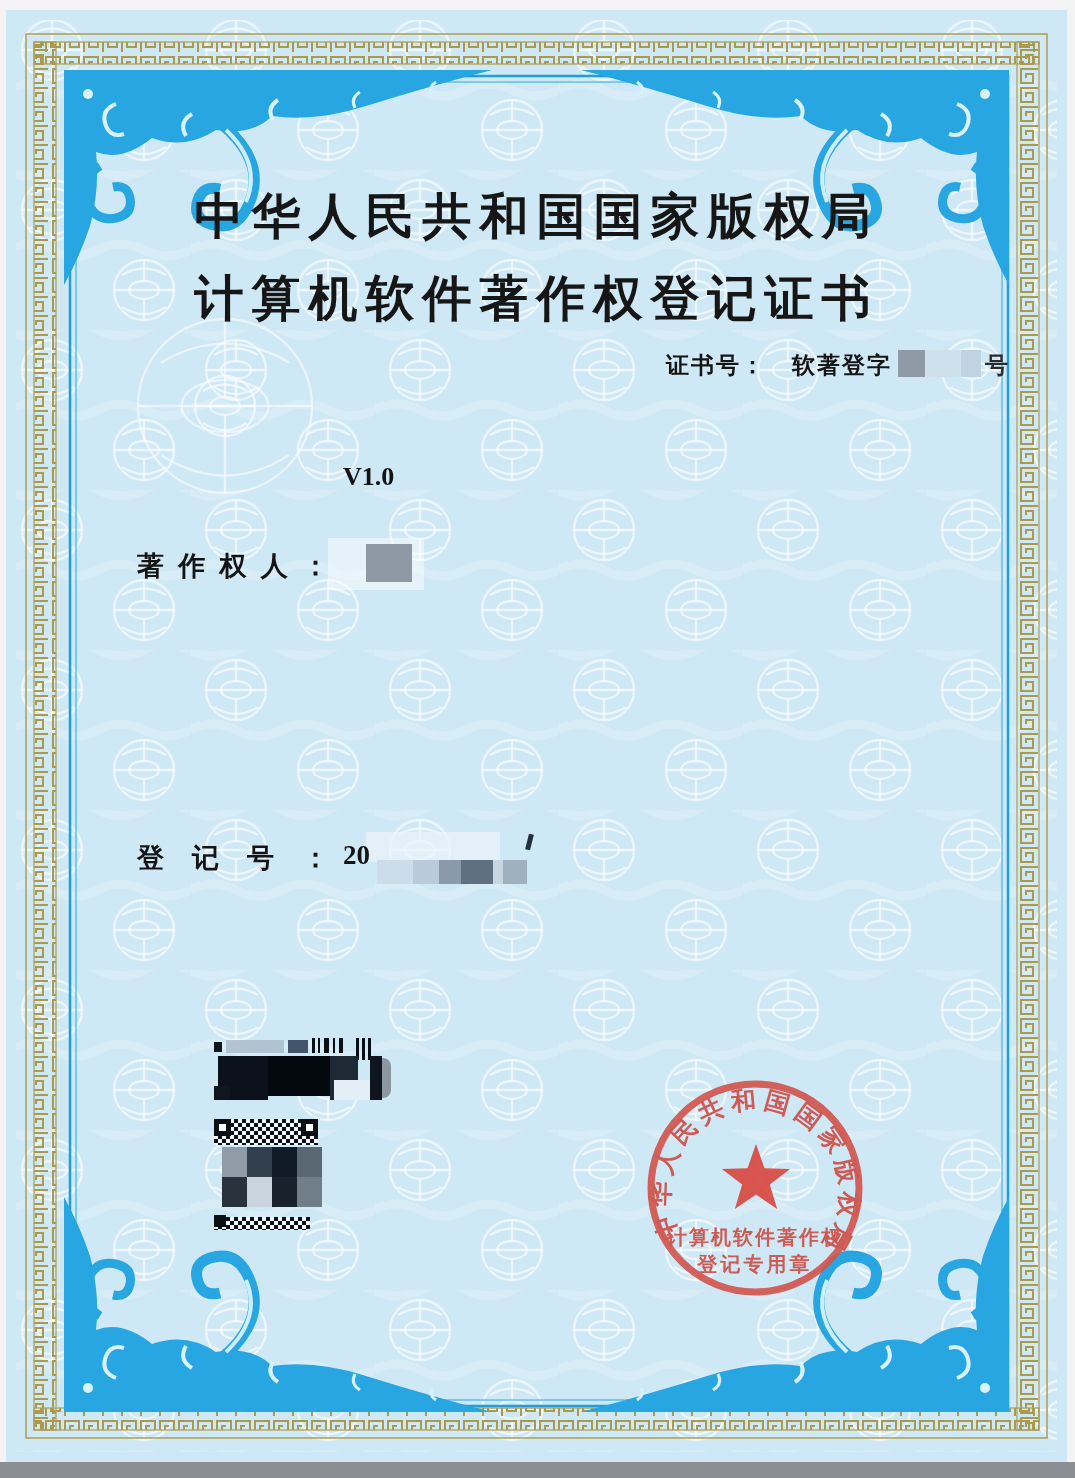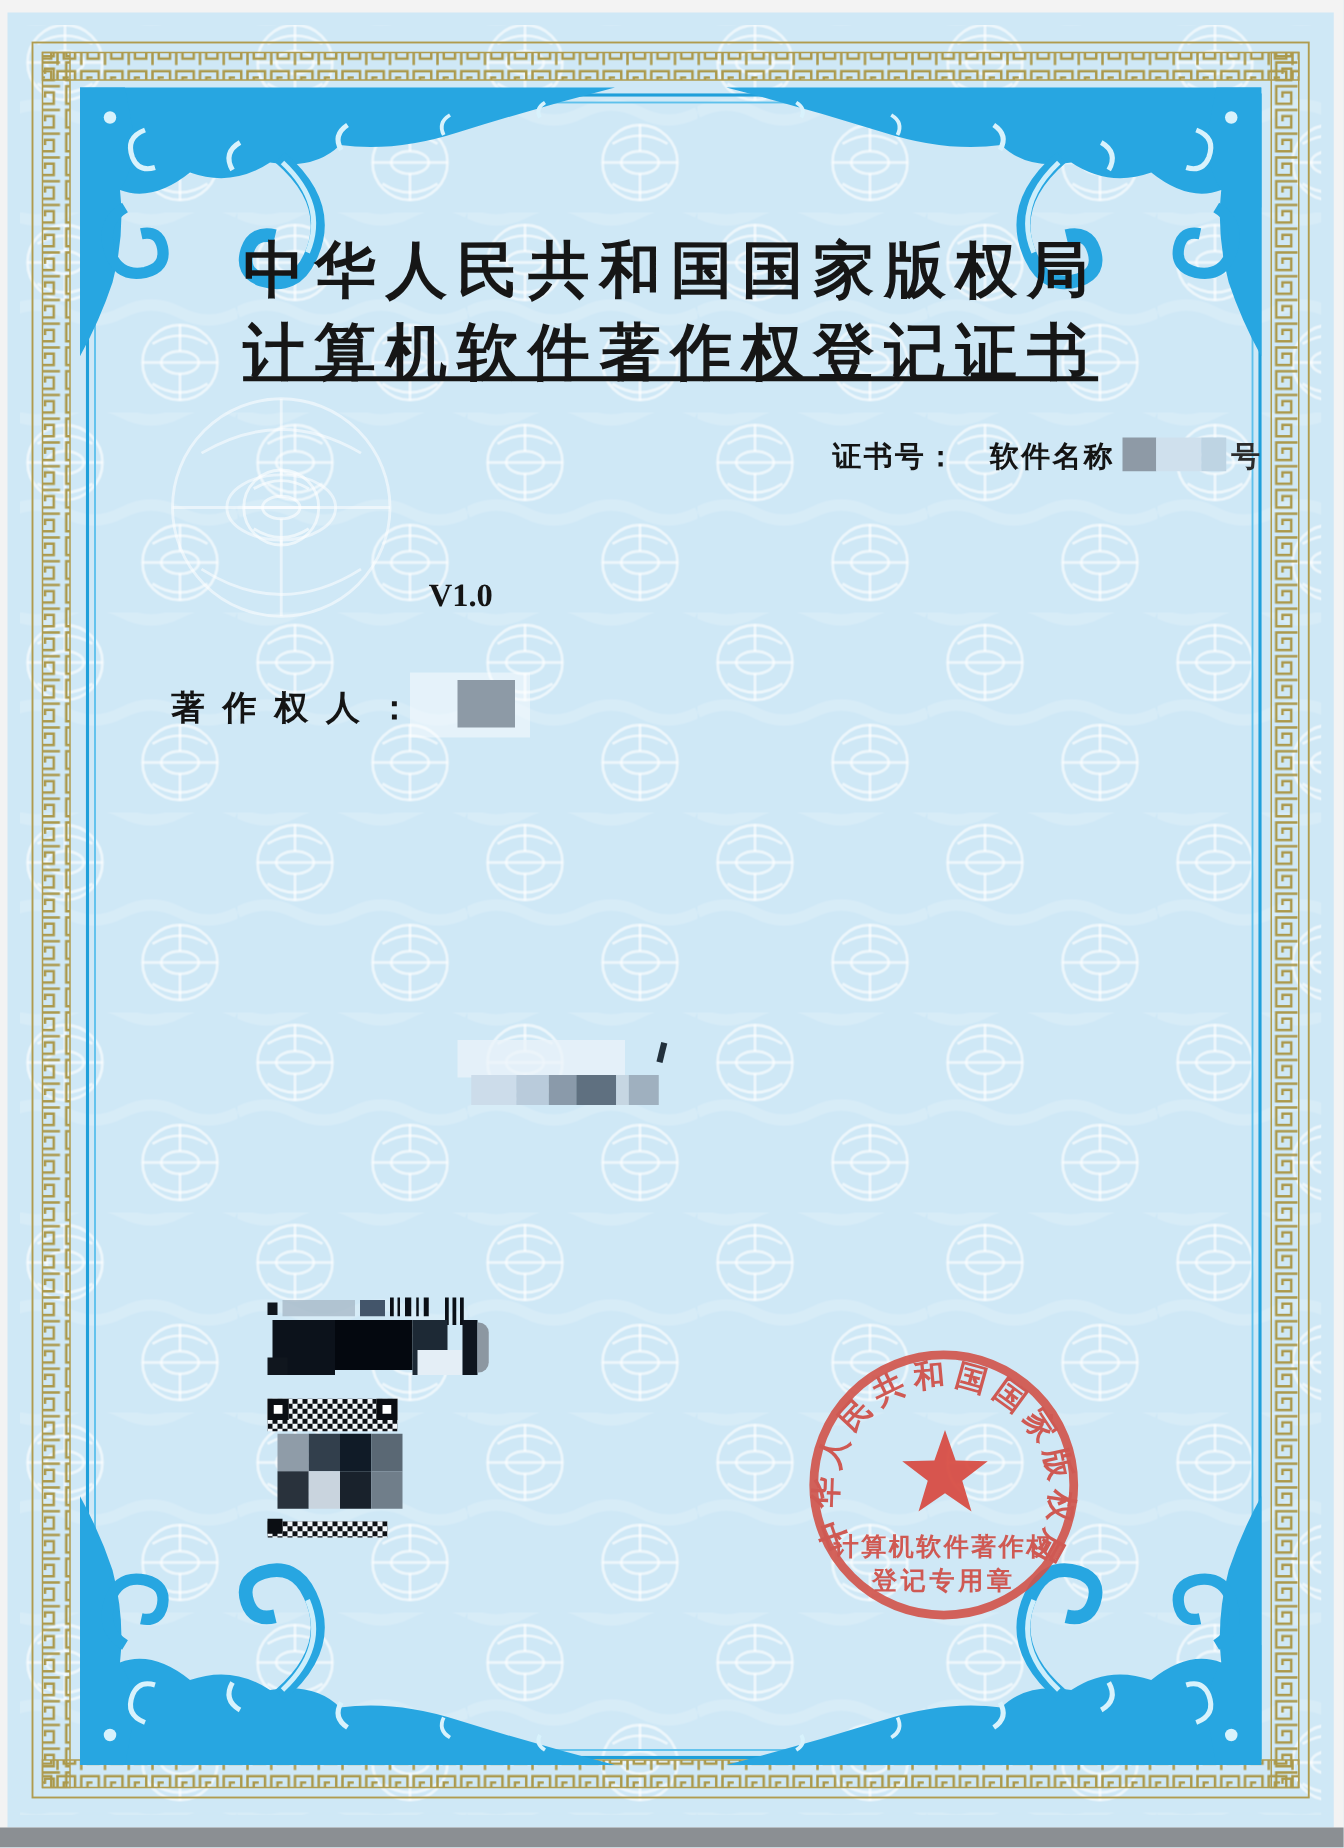--- a/index.html
+++ b/index.html
@@ -13,21 +13,21 @@
     position:absolute;left:6px;top:10px;width:1061px;height:1452px;
     background:#cfe8f6;overflow:hidden;
   }
   .deco{position:absolute;left:0;top:0;z-index:0;}
   .bottom-edge{position:absolute;left:0;top:1462px;width:1075px;height:16px;background:#8b8f93;z-index:5;}
 
   .txt{position:absolute;z-index:2;white-space:nowrap;}
   .title{left:0;width:1061px;text-align:center;font-size:49px;font-weight:800;
          letter-spacing:8px;color:#161616;}
   .title1{top:174px;}
-  .title2{top:239px;text-decoration:underline;}
+  .title2{top:256px;}
 
   .certno{left:660px;top:340px;font-size:23px;font-weight:700;letter-spacing:2px;}
   .certno .pfx{margin-left:26px;}
 
   .field{position:absolute;z-index:2;left:131px;font-size:27px;font-weight:700;white-space:nowrap;}
   .flabel{display:inline-block;width:192px;text-align:justify;text-align-last:justify;
           text-justify:inter-character;vertical-align:top;}
   .fvalue{margin-left:14px;}
 
   .statement{position:absolute;z-index:2;left:131px;top:884px;width:852px;
@@ -113,39 +113,42 @@
     <use href="#orn" transform="translate(58,60)"></use>
     <use href="#orn" transform="translate(1003,60) scale(-1,1)"></use>
     <use href="#orn" transform="translate(58,1402) scale(1,-1)"></use>
     <use href="#orn" transform="translate(1003,1402) scale(-1,-1)"></use>
   </svg>
 
   <div class="txt title title1">中华人民共和国国家版权局</div>
   <div class="txt title title2">计算机软件著作权登记证书</div>
 
   <div class="txt certno">
-    <span>证书号：</span><span class="pfx">软件名称</span><span class="inline-redact">
+    <span>证书号：</span><span class="pfx">软著登字</span><span class="inline-redact">
         <i style="width:27px;background:#8e9aa6;"></i>
         <i style="width:36px;background:#cfe0ed;"></i>
         <i style="width:20px;background:#bed4e3;"></i>
       </span><span style="color:#2b2b2b;">号</span>
   </div>
 
   <div class="field" style="top:452px;left:337px;font-size:26px;">
     <span>V1.0</span>
   </div>
 
   <div class="field" style="top:538px;">
     <span class="flabel">著作权人：</span>
   </div>
   <div class="halo" style="left:322px;top:528px;width:96px;height:52px;"></div>
   <div class="block" style="left:360px;top:534px;width:46px;height:38px;background:#8d9aa6;"></div>
 
 
 
+  <div class="field" style="top:830px;">
+    <span class="flabel">登记号：</span><span class="fvalue">20</span>
+  </div>
   <div class="halo" style="left:360px;top:822px;width:134px;height:30px;background:rgba(235,243,249,0.75);"></div>
   <div class="block" style="left:371px;top:850px;width:150px;height:24px;display:flex;">
     <i style="width:36px;background:#ccdcea;"></i>
       <i style="width:26px;background:#b9cbdb;"></i>
       <i style="width:22px;background:#8a9aaa;"></i>
       <i style="width:32px;background:#5f7080;"></i>
       <i style="width:10px;background:#c6d6e2;"></i>
       <i style="width:24px;background:#9fb0bf;"></i>
   </div>
   <div class="block" style="left:521px;top:824px;width:5px;height:16px;background:#22303c;transform:rotate(14deg);"></div>

